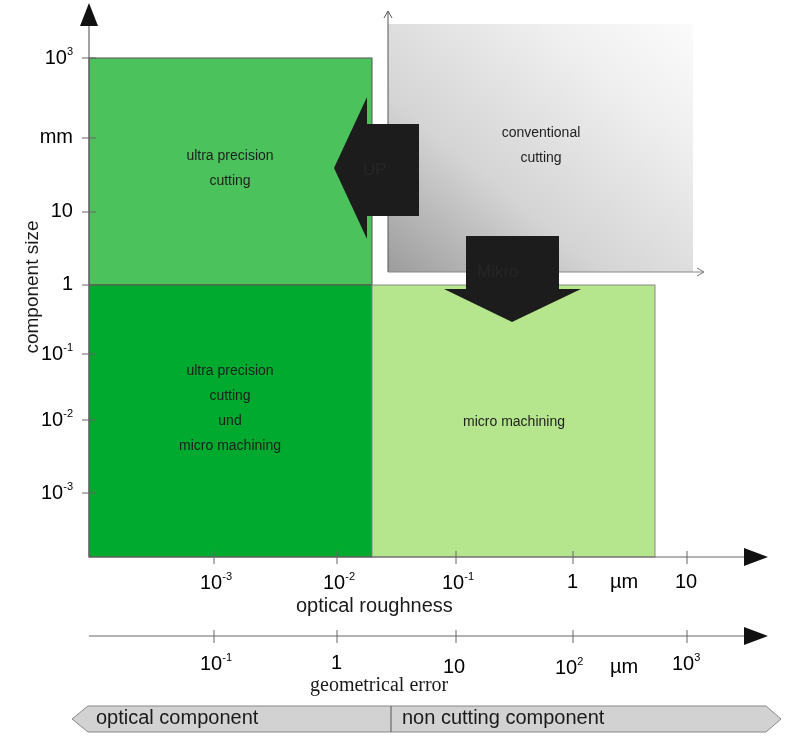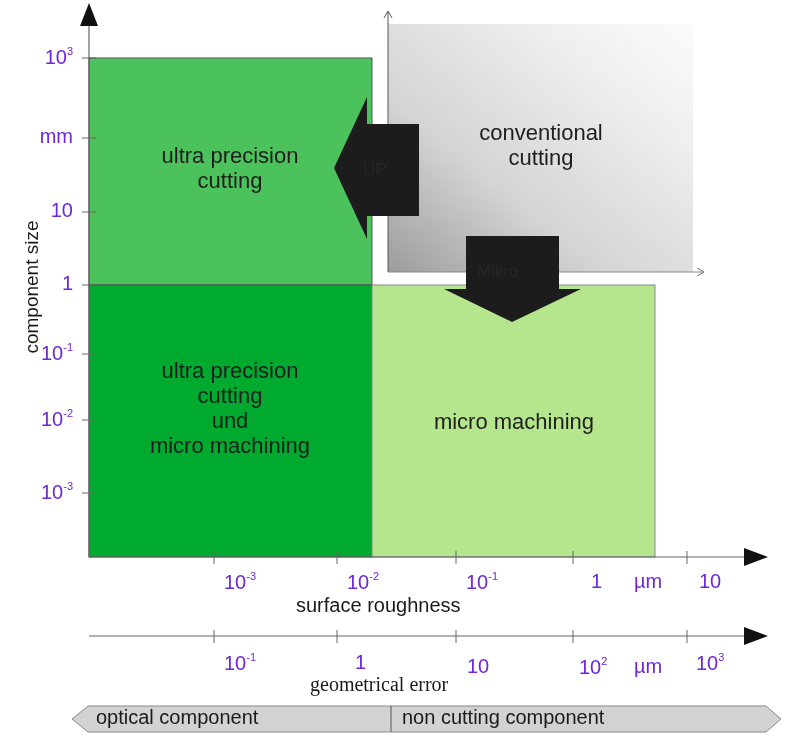--- a/index.html
+++ b/index.html
@@ -1,20 +1,20 @@
 <!DOCTYPE html>
 <html><head>
 <meta charset="utf-8">
 <style>
   html, body { margin: 0; padding: 0; background: #ffffff; }
   body { width: 785px; height: 736px; position: relative; overflow: hidden;
          font-family: "Liberation Sans", sans-serif; color: #1a1a1a; }
   svg.diagram { position: absolute; left: 0; top: 0; }
-  .region-label { position: absolute; text-align: center; font-size: 22px; line-height: 25px; color: #1e1e1e; }
-  .tick-label { position: absolute; font-size: 20px; color: #6d28d9; white-space: nowrap; margin-left: 24px; }
+  .region-label { position: absolute; text-align: center; font-size: 14px; line-height: 25px; color: #1e1e1e; }
+  .tick-label { position: absolute; font-size: 20px; color: #000000; white-space: nowrap; }
   .tick-label sup { font-size: 11px; vertical-align: 9px; }
   .axis-title { position: absolute; font-size: 20px; color: #1a1a1a; white-space: nowrap; }
   .ytitle { position: absolute; left: -48px; top: 276px; width: 160px; text-align: center;
             transform: rotate(-90deg); font-size: 19px; white-space: nowrap; }
   .banner-text { position: absolute; top: 706px; font-size: 20px; color: #1a1a1a; white-space: nowrap; text-align: center; }
   .arrow-text { position: absolute; font-size: 17px; color: #262626; }
 </style>
 </head>
 <body>
 
@@ -104,21 +104,21 @@
 <div class="tick-label" style="right:712px; top:480px;"><span>10</span><sup>-3</sup></div>
 
 <div class="ytitle">component size</div>
 
 <div class="tick-label" style="left:200px; top:570px;"><span>10</span><sup>-3</sup></div>
 <div class="tick-label" style="left:323px; top:570px;"><span>10</span><sup>-2</sup></div>
 <div class="tick-label" style="left:442px; top:570px;"><span>10</span><sup>-1</sup></div>
 <div class="tick-label" style="left:567px; top:570px;"><span>1</span></div>
 <div class="tick-label" style="left:610px; top:570px;">µm</div>
 <div class="tick-label" style="left:675px; top:570px;"><span>10</span></div>
-<div class="axis-title" style="left:296px; top:594px;">surface roughness</div>
+<div class="axis-title" style="left:296px; top:594px;">optical roughness</div>
 
 <div class="tick-label" style="left:200px; top:651px;"><span>10</span><sup>-1</sup></div>
 <div class="tick-label" style="left:331px; top:651px;"><span>1</span></div>
 <div class="tick-label" style="left:443px; top:655px;"><span>10</span></div>
 <div class="tick-label" style="left:555px; top:655px;"><span>10</span><sup>2</sup></div>
 <div class="tick-label" style="left:610px; top:655px;">µm</div>
 <div class="tick-label" style="left:672px; top:651px;"><span>10</span><sup>3</sup></div>
 <div class="axis-title" style="left:310px; top:673px;font-family:Liberation Serif, serif;">geometrical error</div>
 
 <div class="banner-text" style="left:96px;">optical component</div>

